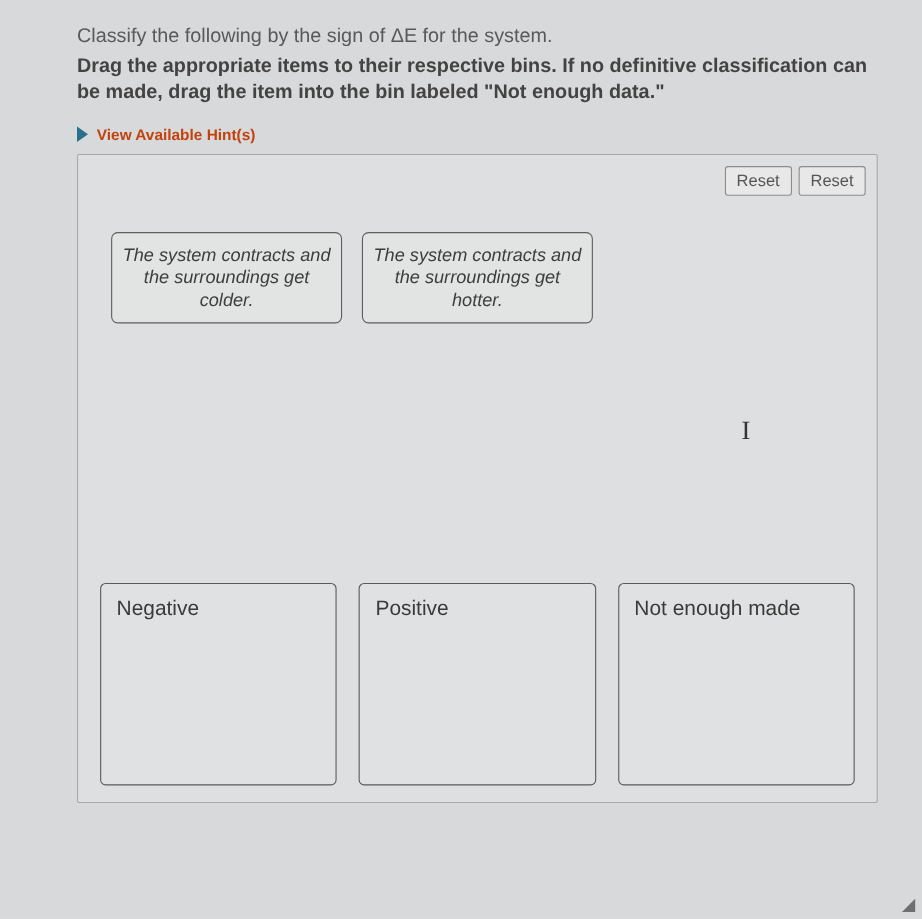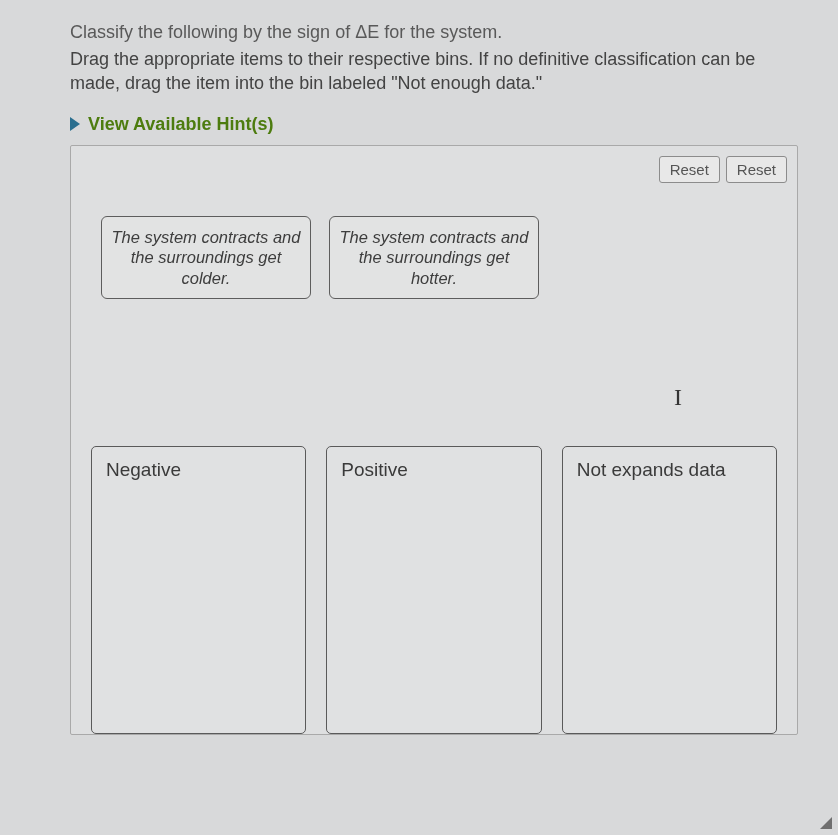--- a/index.html
+++ b/index.html
@@ -18,30 +18,30 @@
     position: relative;
   }
   .prompt-line {
     font-size: 18px;
     color: #595959;
     margin-bottom: 4px;
   }
   .prompt-line .delta { font-style: normal; }
   .instructions {
     font-size: 18px;
-    font-weight: normal;
+    font-weight: bold;
     color: #434343;
     line-height: 1.35;
     margin-bottom: 18px;
   }
   .hints {
     display: flex;
     align-items: center;
-    font-size: 18px;
-    color: #4d7c0f;
+    font-size: 14px;
+    color: #c2410c;
     font-weight: bold;
     cursor: pointer;
     margin-bottom: 10px;
     user-select: none;
   }
   .hints .tri {
     display: inline-block;
     width: 0; height: 0;
     border-top: 7px solid transparent;
     border-bottom: 7px solid transparent;
@@ -99,24 +99,24 @@
     justify-content: center;
   }
   .card.row2 {
     grid-column: 2;
   }
   .bins {
     display: grid;
     grid-template-columns: repeat(3, 1fr);
     gap: 20px;
     position: absolute;
-    bottom: 0;
+    bottom: 15px;
     left: 20px;
     right: 20px;
-    height: 288px;
+    height: 184px;
   }
   .bin {
     border: 1.5px solid #5a5a5a;
     border-radius: 5px;
     background: #e0e1e2;
     padding: 12px 14px;
   }
   .bin-label {
     font-size: 19px;
     color: #3a3a3a;
@@ -171,21 +171,21 @@
     <div class="cursor-i">I</div>
 
     <div class="bins">
       <div class="bin">
         <div class="bin-label">Negative</div>
       </div>
       <div class="bin">
         <div class="bin-label">Positive</div>
       </div>
       <div class="bin">
-        <div class="bin-label">Not expands data</div>
+        <div class="bin-label">Not enough made</div>
       </div>
     </div>
 
   </div>
 
 </div>
 
 <div class="corner-tri"></div>
 
 </body></html>

